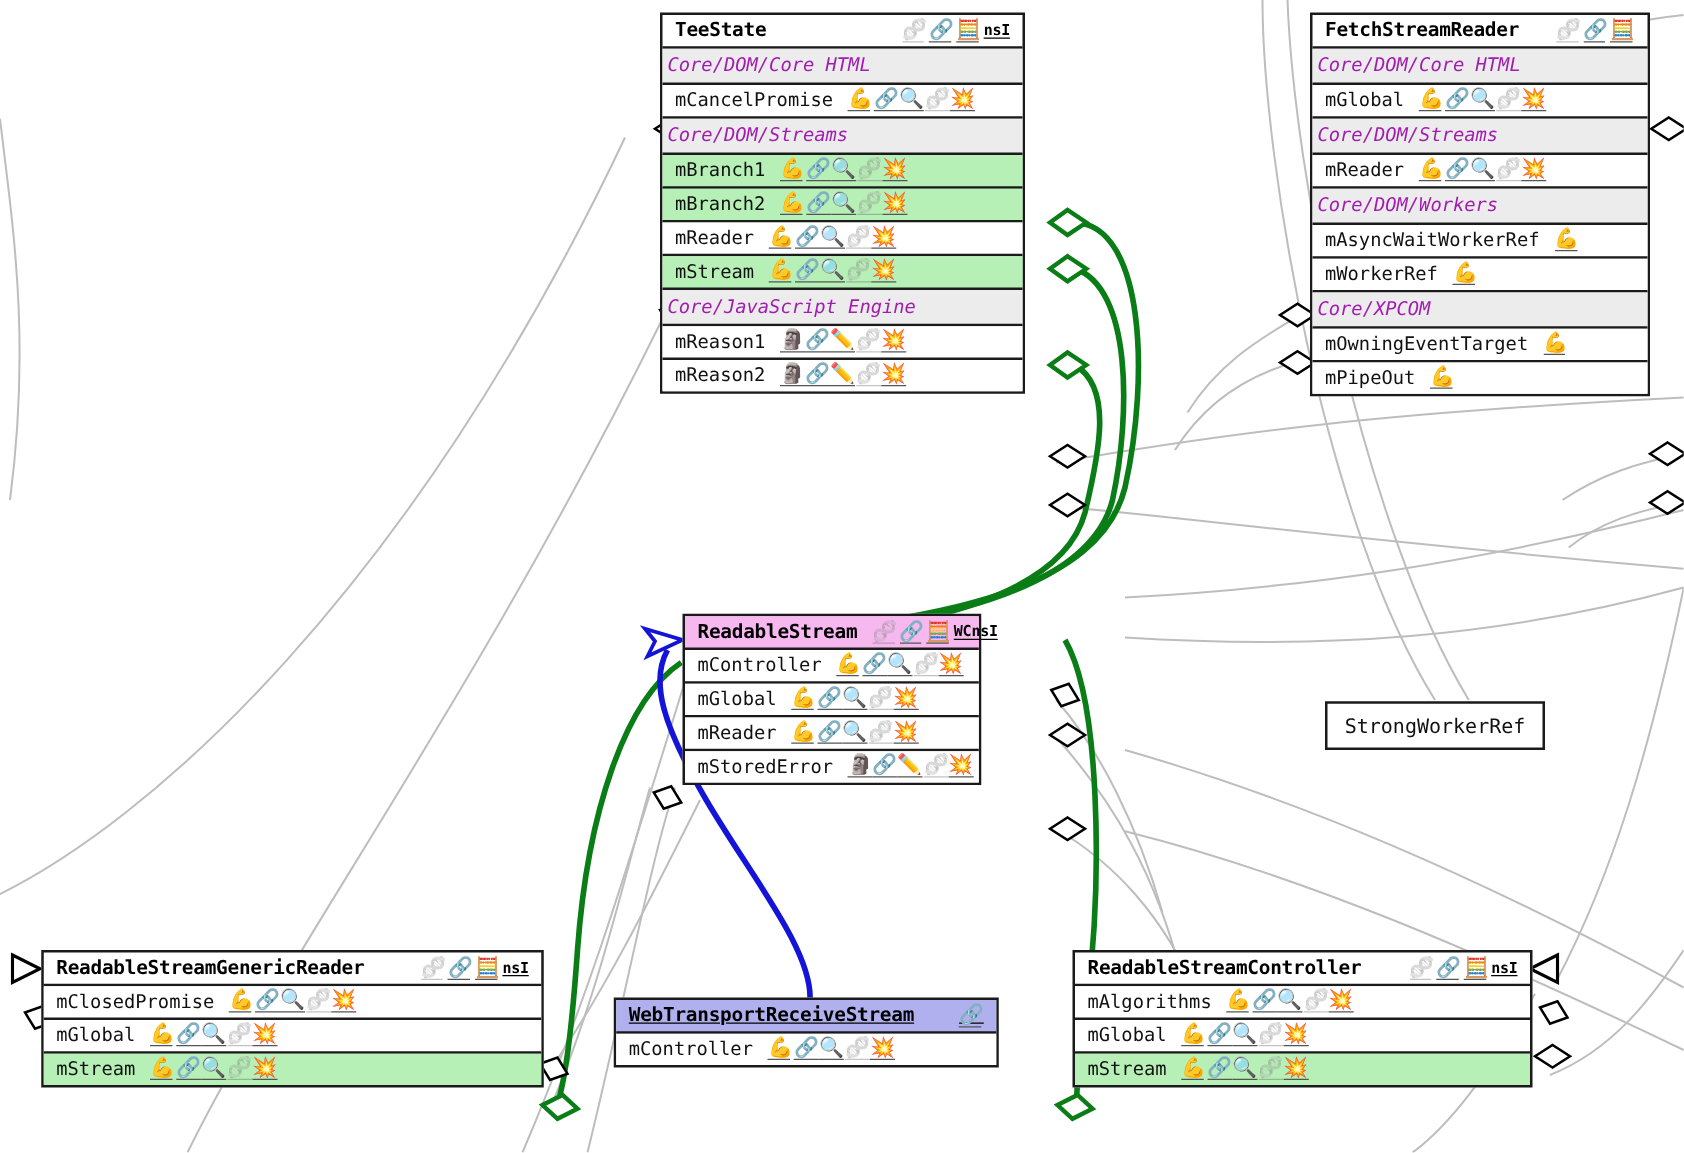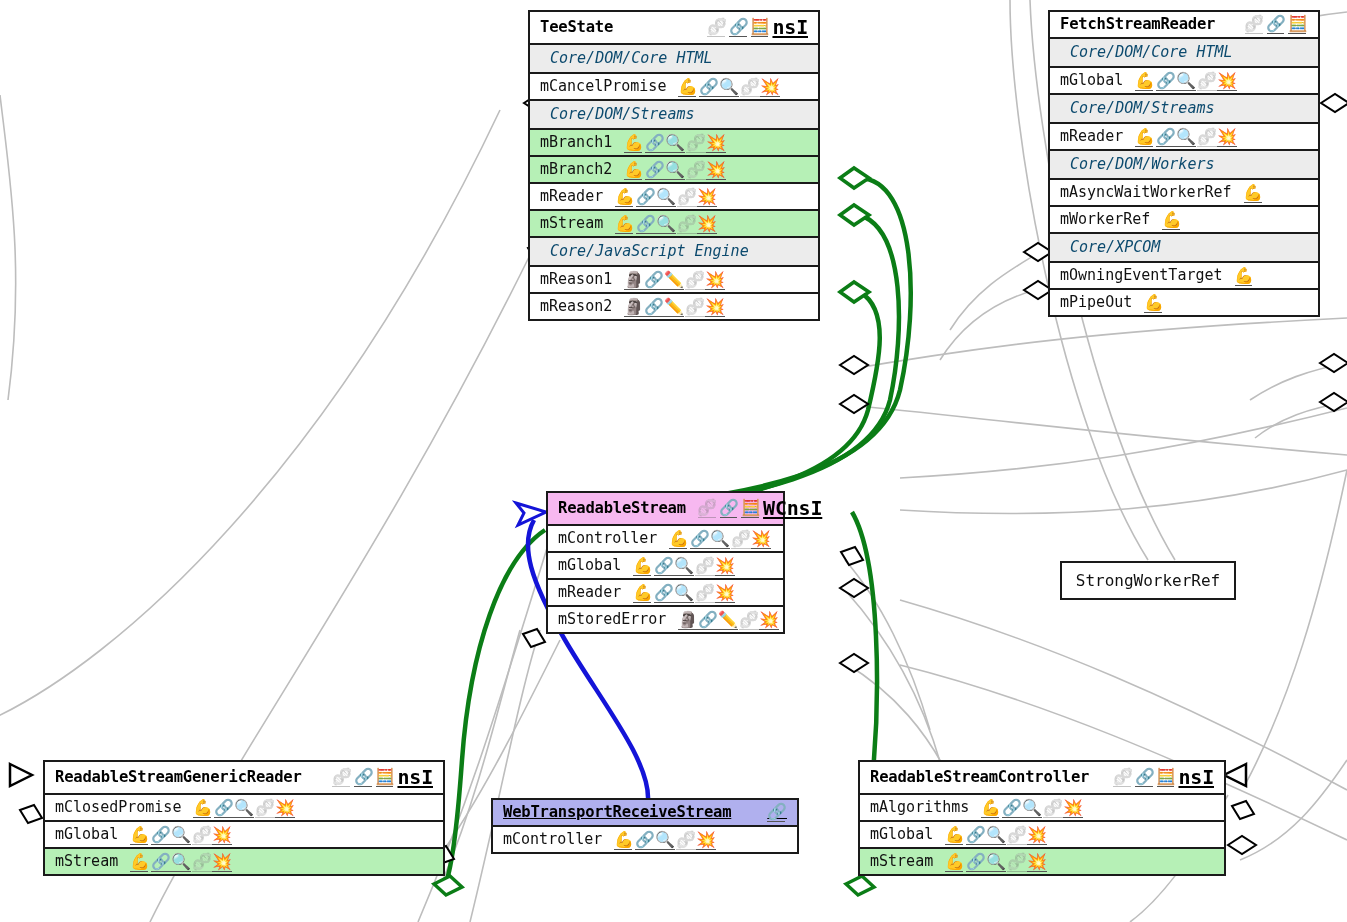--- a/index.html
+++ b/index.html
@@ -4,38 +4,38 @@
 <style>
   html,body{margin:0;padding:0;background:#ffffff;}
   body{width:1347px;height:922px;position:relative;overflow:hidden;
        font-family:"DejaVu Sans Mono","Liberation Mono",monospace;}
   #edges{position:absolute;left:0;top:0;width:1347px;height:922px;pointer-events:none;}
   .node{position:absolute;border:2px solid #1a1a1a;background:#ffffff;box-sizing:border-box;}
   .hdr{display:flex;align-items:center;padding:3px 10px 4px 10px;border-bottom:2px solid #1a1a1a;
        font-weight:bold;font-size:15.5px;letter-spacing:-0.2px;color:#000;white-space:nowrap;}
   .hdr .nm{flex:0 0 auto;}
   .hdr .ic{margin-left:auto;display:flex;align-items:center;gap:2px;padding-left:12px;}
-  .sect{background:#ececec;border-bottom:2px solid #1a1a1a;padding:4px 10px 5px 20px;
-        font-style:italic;font-size:15px;color:#0c4a6e;white-space:nowrap;}
-  .row{display:flex;align-items:flex-end;border-bottom:2px solid #1a1a1a;padding:3px 8px 4px 10px;
+  .sect{background:#ececec;border-bottom:2px solid #1a1a1a;padding:4px 10px 5px 4px;
+        font-style:italic;font-size:15px;color:#a21caf;white-space:nowrap;}
+  .row{display:flex;align-items:flex-start;border-bottom:2px solid #1a1a1a;padding:3px 8px 4px 10px;
        font-size:15px;color:#111;white-space:nowrap;background:#fff;}
   .row:last-child{border-bottom:none;}
   .sect:last-child{border-bottom:none;}
   .row .fn{flex:0 0 auto;}
   .row .ic{display:flex;align-items:center;gap:1px;padding-left:12px;}
   .row.hl{background:#b6f0b6;}
   .hdr.pink{background:#f7b8f0;}
   .hdr.purple{background:#b0b0ee;text-decoration:underline;}
   .plain{display:flex;align-items:center;justify-content:center;font-size:16px;color:#111;
          height:100%;}
   .ico{display:inline-block;position:relative;line-height:1;font-size:16px;
        font-family:"DejaVu Sans","Liberation Sans",sans-serif;}
   .ico.u::after{content:"";position:absolute;left:0;right:2px;bottom:-2px;height:1.5px;background:#555;}
   .ico.dim{opacity:.35;filter:grayscale(1);}
-  .lbl{font-size:20px;text-decoration:underline;text-underline-offset:2px;
+  .lbl{font-size:12px;text-decoration:underline;text-underline-offset:2px;
        font-family:"DejaVu Sans Mono","Liberation Mono",monospace;}
   .pair{display:inline-flex;align-items:center;position:relative;}
   .pair .ico.u::after{right:0;}
 </style>
 </head>
 <body>
 
 <svg id="edges" viewBox="0 0 1347 922">
   <g fill="none" stroke="#bdbdbd" stroke-width="1.6">
     <path d="M0,95 C10,180 25,270 8,400"></path>
@@ -359,21 +359,21 @@
           <span class="ico u">💥</span>
         </span>
     </span>
   </div>
 </div>
 
 <div class="node" style="left:1060px;top:561px;width:176px;height:39px;">
   <div class="plain">StrongWorkerRef</div>
 </div>
 
-<div class="node" style="left:33px;top:760px;width:402px;margin-left:10px;">
+<div class="node" style="left:33px;top:760px;width:402px;">
   <div class="hdr">
     <span class="nm">ReadableStreamGenericReader</span>
     <span class="ic">
       <span class="ico u dim">🧬</span>
       <span class="ico u">🔗</span>
       <span class="ico u">🧮</span>
       <span class="lbl">nsI</span>
     </span>
   </div>
   <div class="row">

